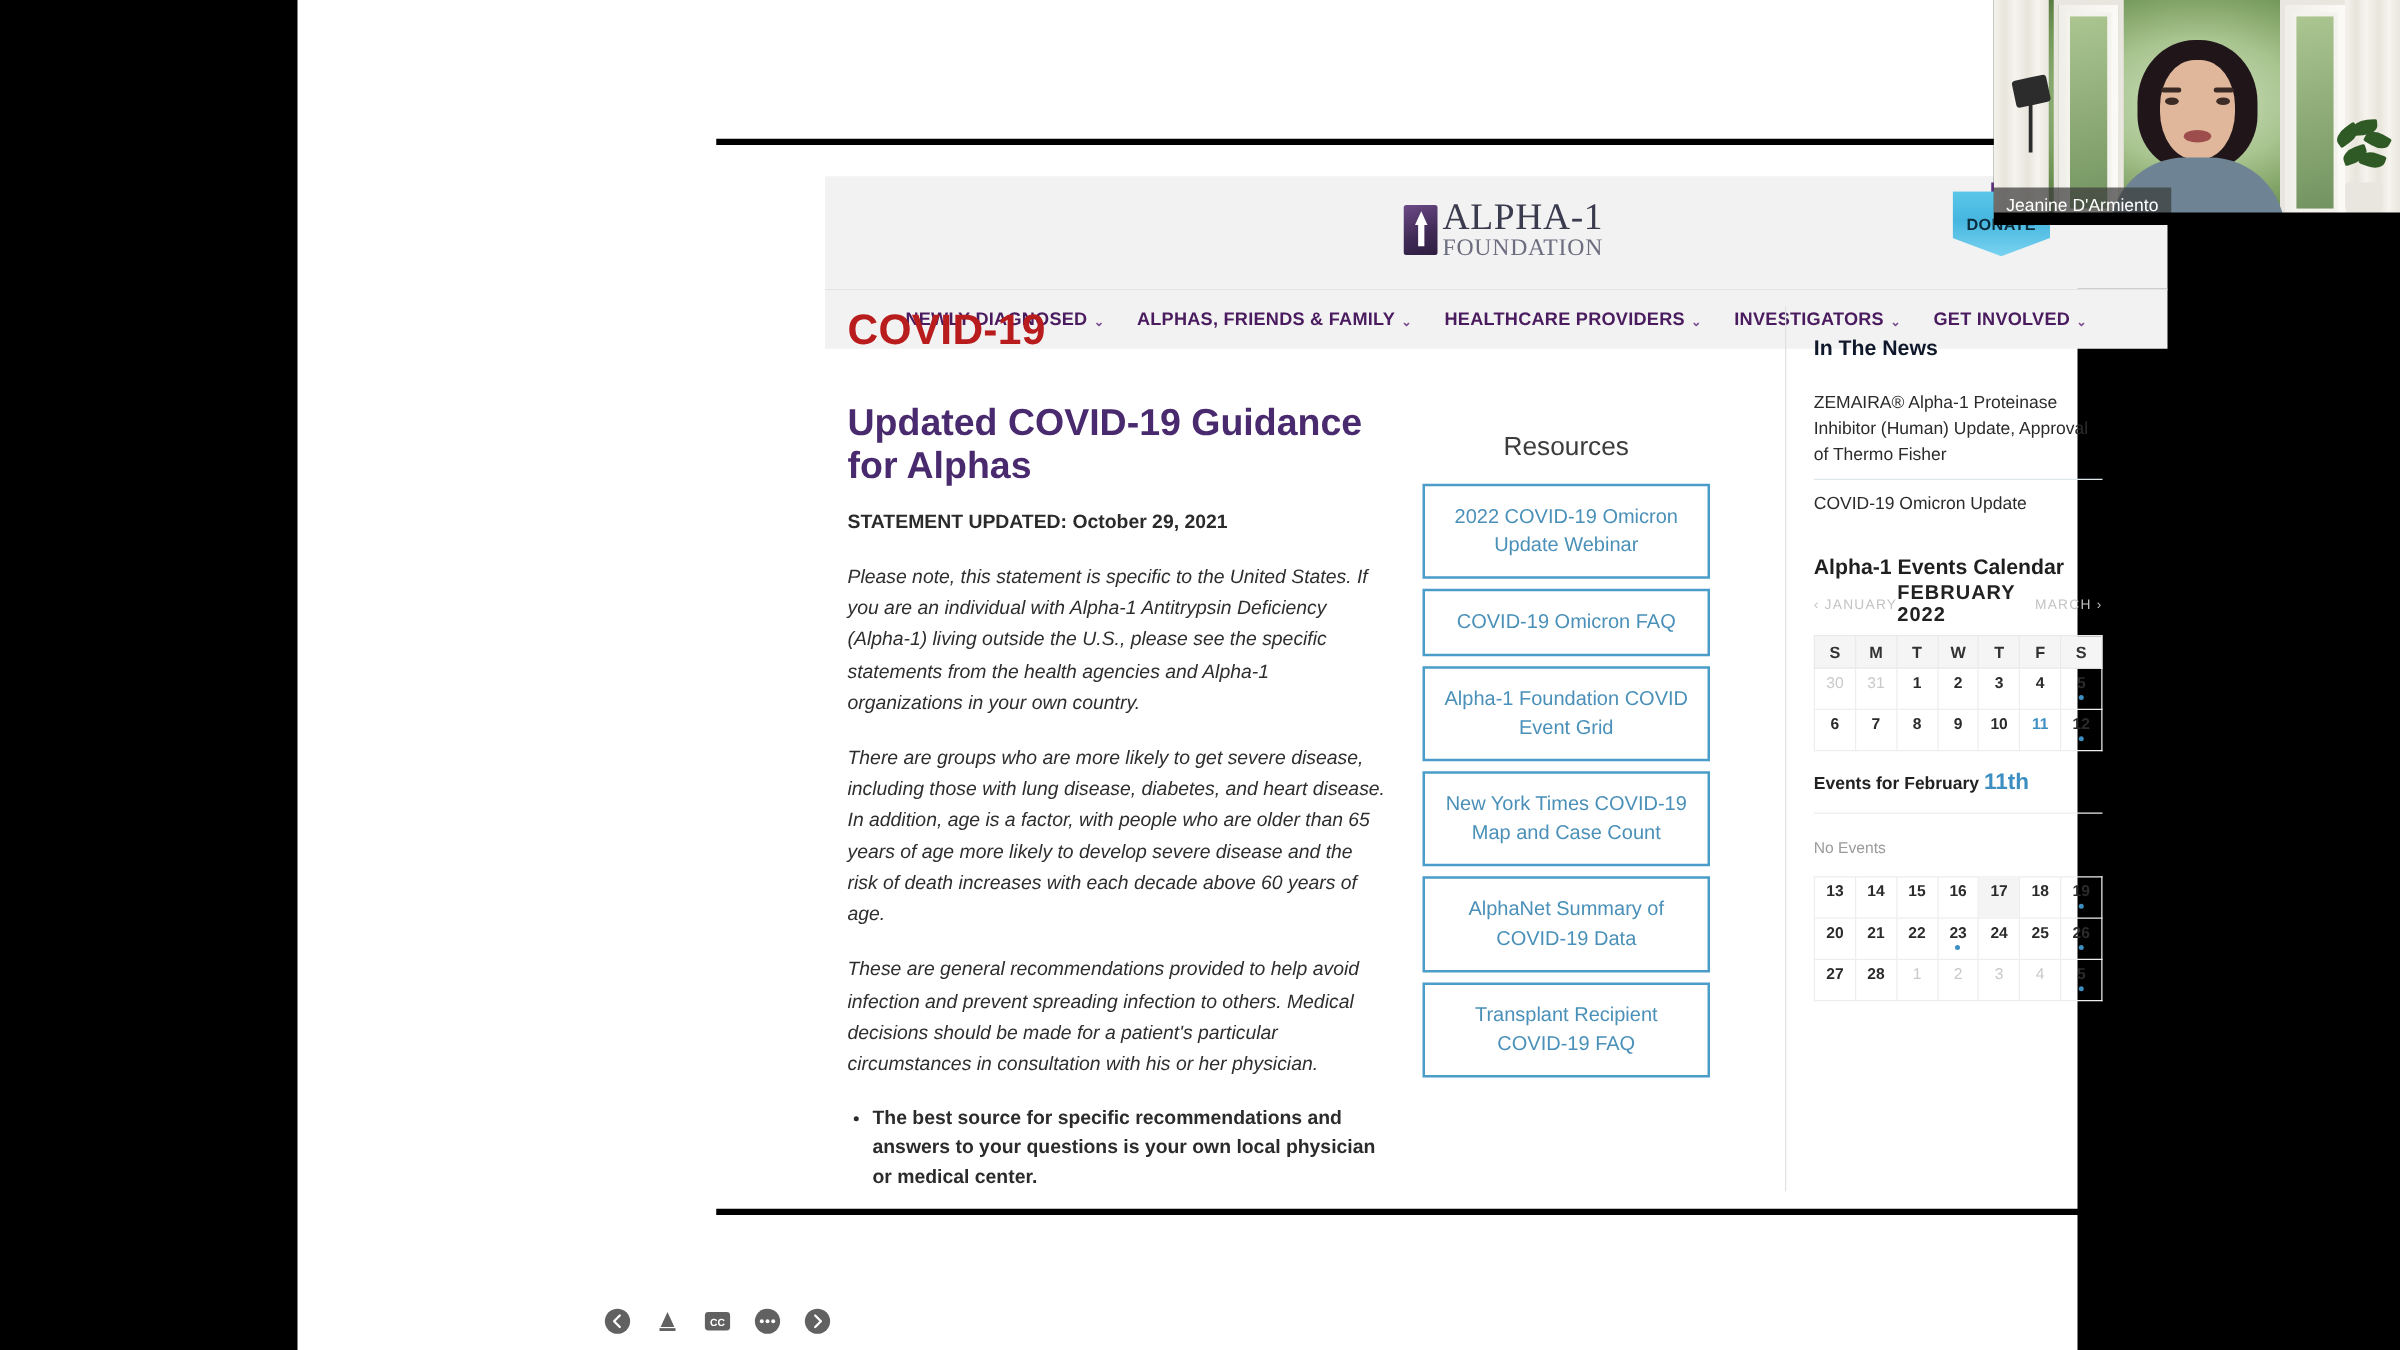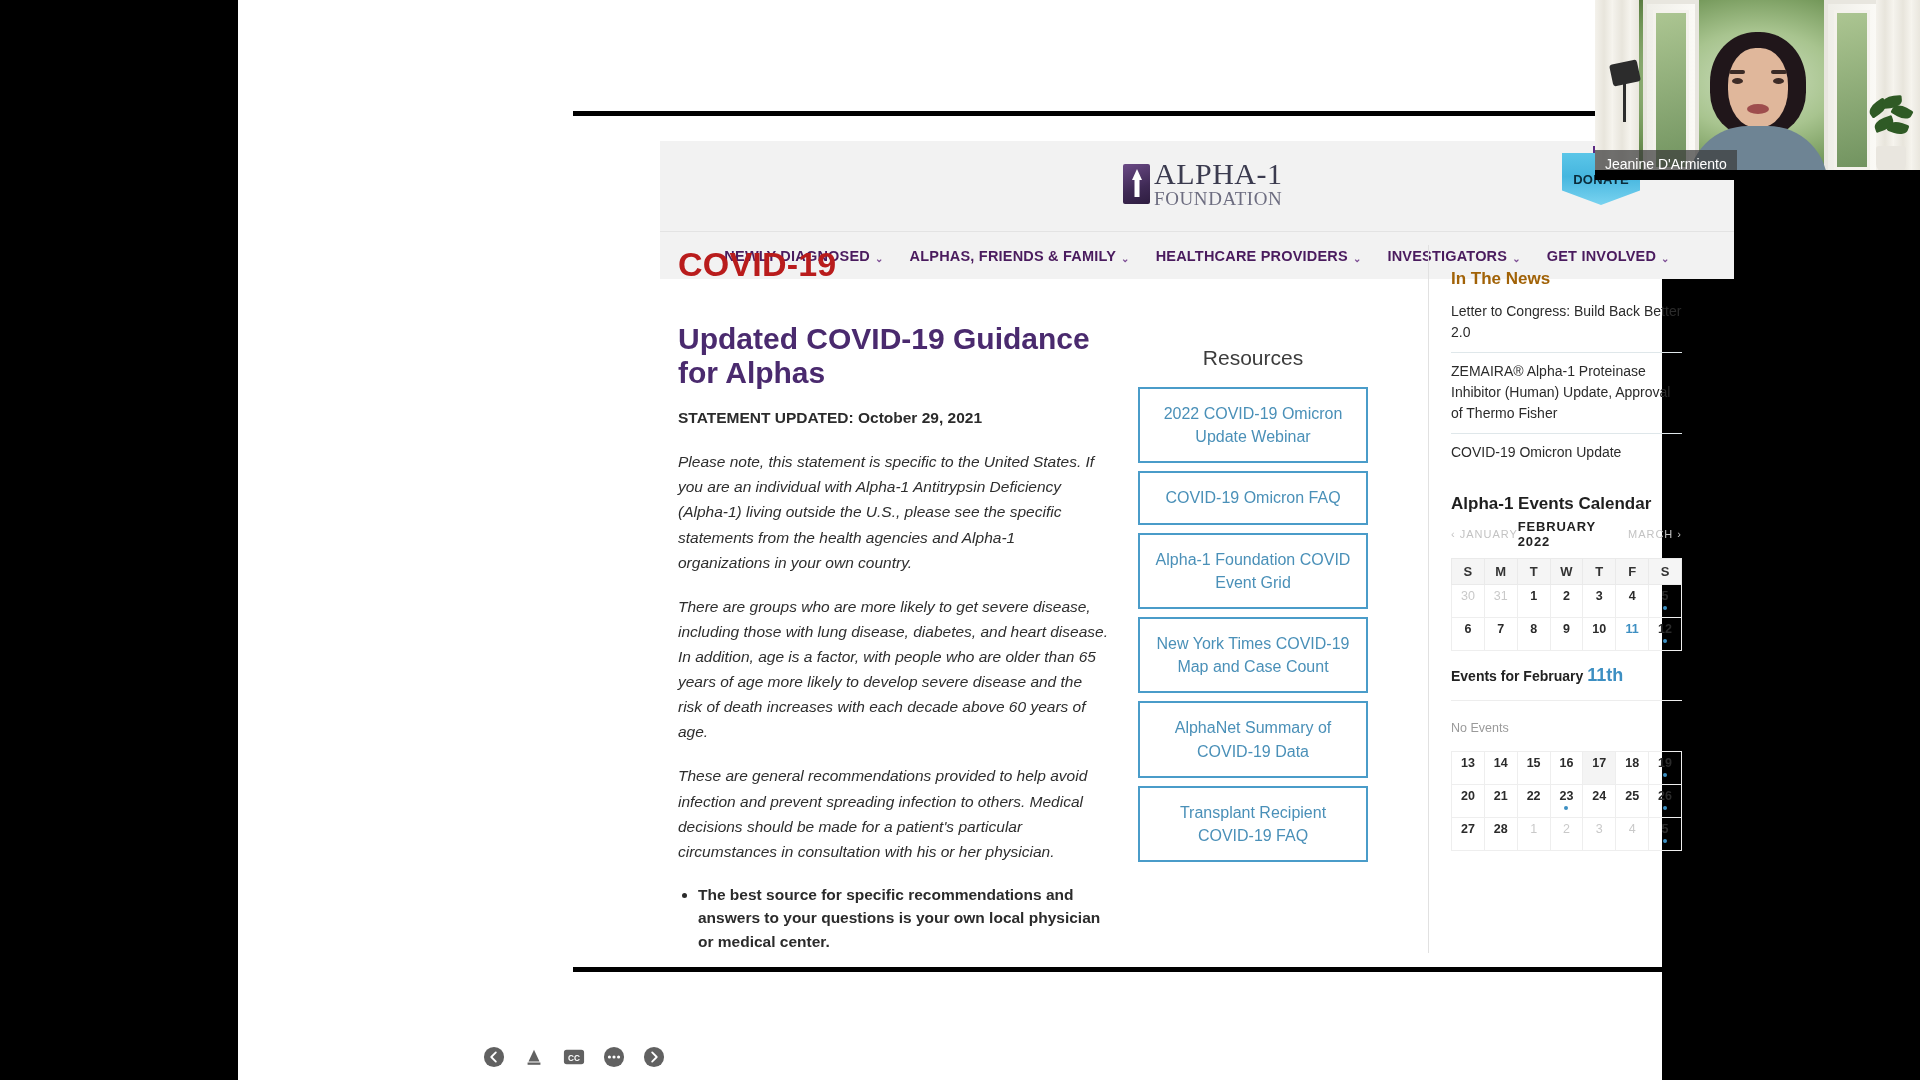--- a/index.html
+++ b/index.html
@@ -144,21 +144,21 @@
   }
 
   
   .side-col {
     width: 270px;
     border-left: 1px solid #e1e1e1;
     padding: 24px 16px 0 22px;
     margin-left: 8px;
   }
   .side-h {
-    font-size: 17px; font-weight: bold; color:#a16207; margin-bottom: 4px;
+    font-size: 17px; font-weight: bold; color:#0f172a; margin-bottom: 14px;
   }
   .news-item {
     font-size: 14px; line-height: 1.5; color:#2b2b2b;
     padding: 8px 0 9px 0;
     border-bottom: 1px solid #dfe7ea;
     cursor:pointer;
   }
   .news-item.last { border-bottom: none; }
   .side-h2 {
     font-size: 17px; font-weight: bold; color:#1f1f1f;
@@ -168,21 +168,21 @@
   
   .cal-nav {
     display:flex; align-items:center; justify-content:space-between;
     height: 24px; margin-bottom: 12px;
   }
   .cal-prev, .cal-next {
     font-size: 11px; letter-spacing:1px; color:#c3c3c3; cursor:pointer;
     display:flex; align-items:center; gap:4px;
   }
   .cal-month {
-    font-size: 13px; font-weight:bold; letter-spacing:.8px; color:#222;
+    font-size: 16px; font-weight:bold; letter-spacing:.8px; color:#222;
   }
   table.cal { width:100%; border-collapse: collapse; }
   table.cal th {
     font-size: 13px; font-weight: bold; color:#333;
     background:#f5f5f5; border:1px solid #eaeaea;
     height: 26px; text-align:center;
   }
   table.cal td {
     font-size: 12.5px; font-weight:bold; color:#2b2b2b;
     border:1px solid #eeeeee;
@@ -383,21 +383,20 @@
             <div class="res-btn">Alpha-1 Foundation COVID Event Grid</div>
             <div class="res-btn">New York Times COVID-19 Map and Case Count</div>
             <div class="res-btn">AlphaNet Summary of COVID-19 Data</div>
             <div class="res-btn">Transplant Recipient COVID-19 FAQ</div>
           </div>
         </div>
       </div>
 
       <aside class="side-col">
         <div class="side-h">In The News</div>
-        <div class="news-item">Letter to Congress: Build Back Better 2.0</div>
         <div class="news-item">ZEMAIRA® Alpha-1 Proteinase Inhibitor (Human) Update, Approval of Thermo Fisher</div>
         <div class="news-item last">COVID-19 Omicron Update</div>
 
         <div class="side-h2">Alpha-1 Events Calendar</div>
 
         <div class="cal-nav">
           <div class="cal-prev">
             <span>‹</span>
             <span>JANUARY</span>
           </div>

